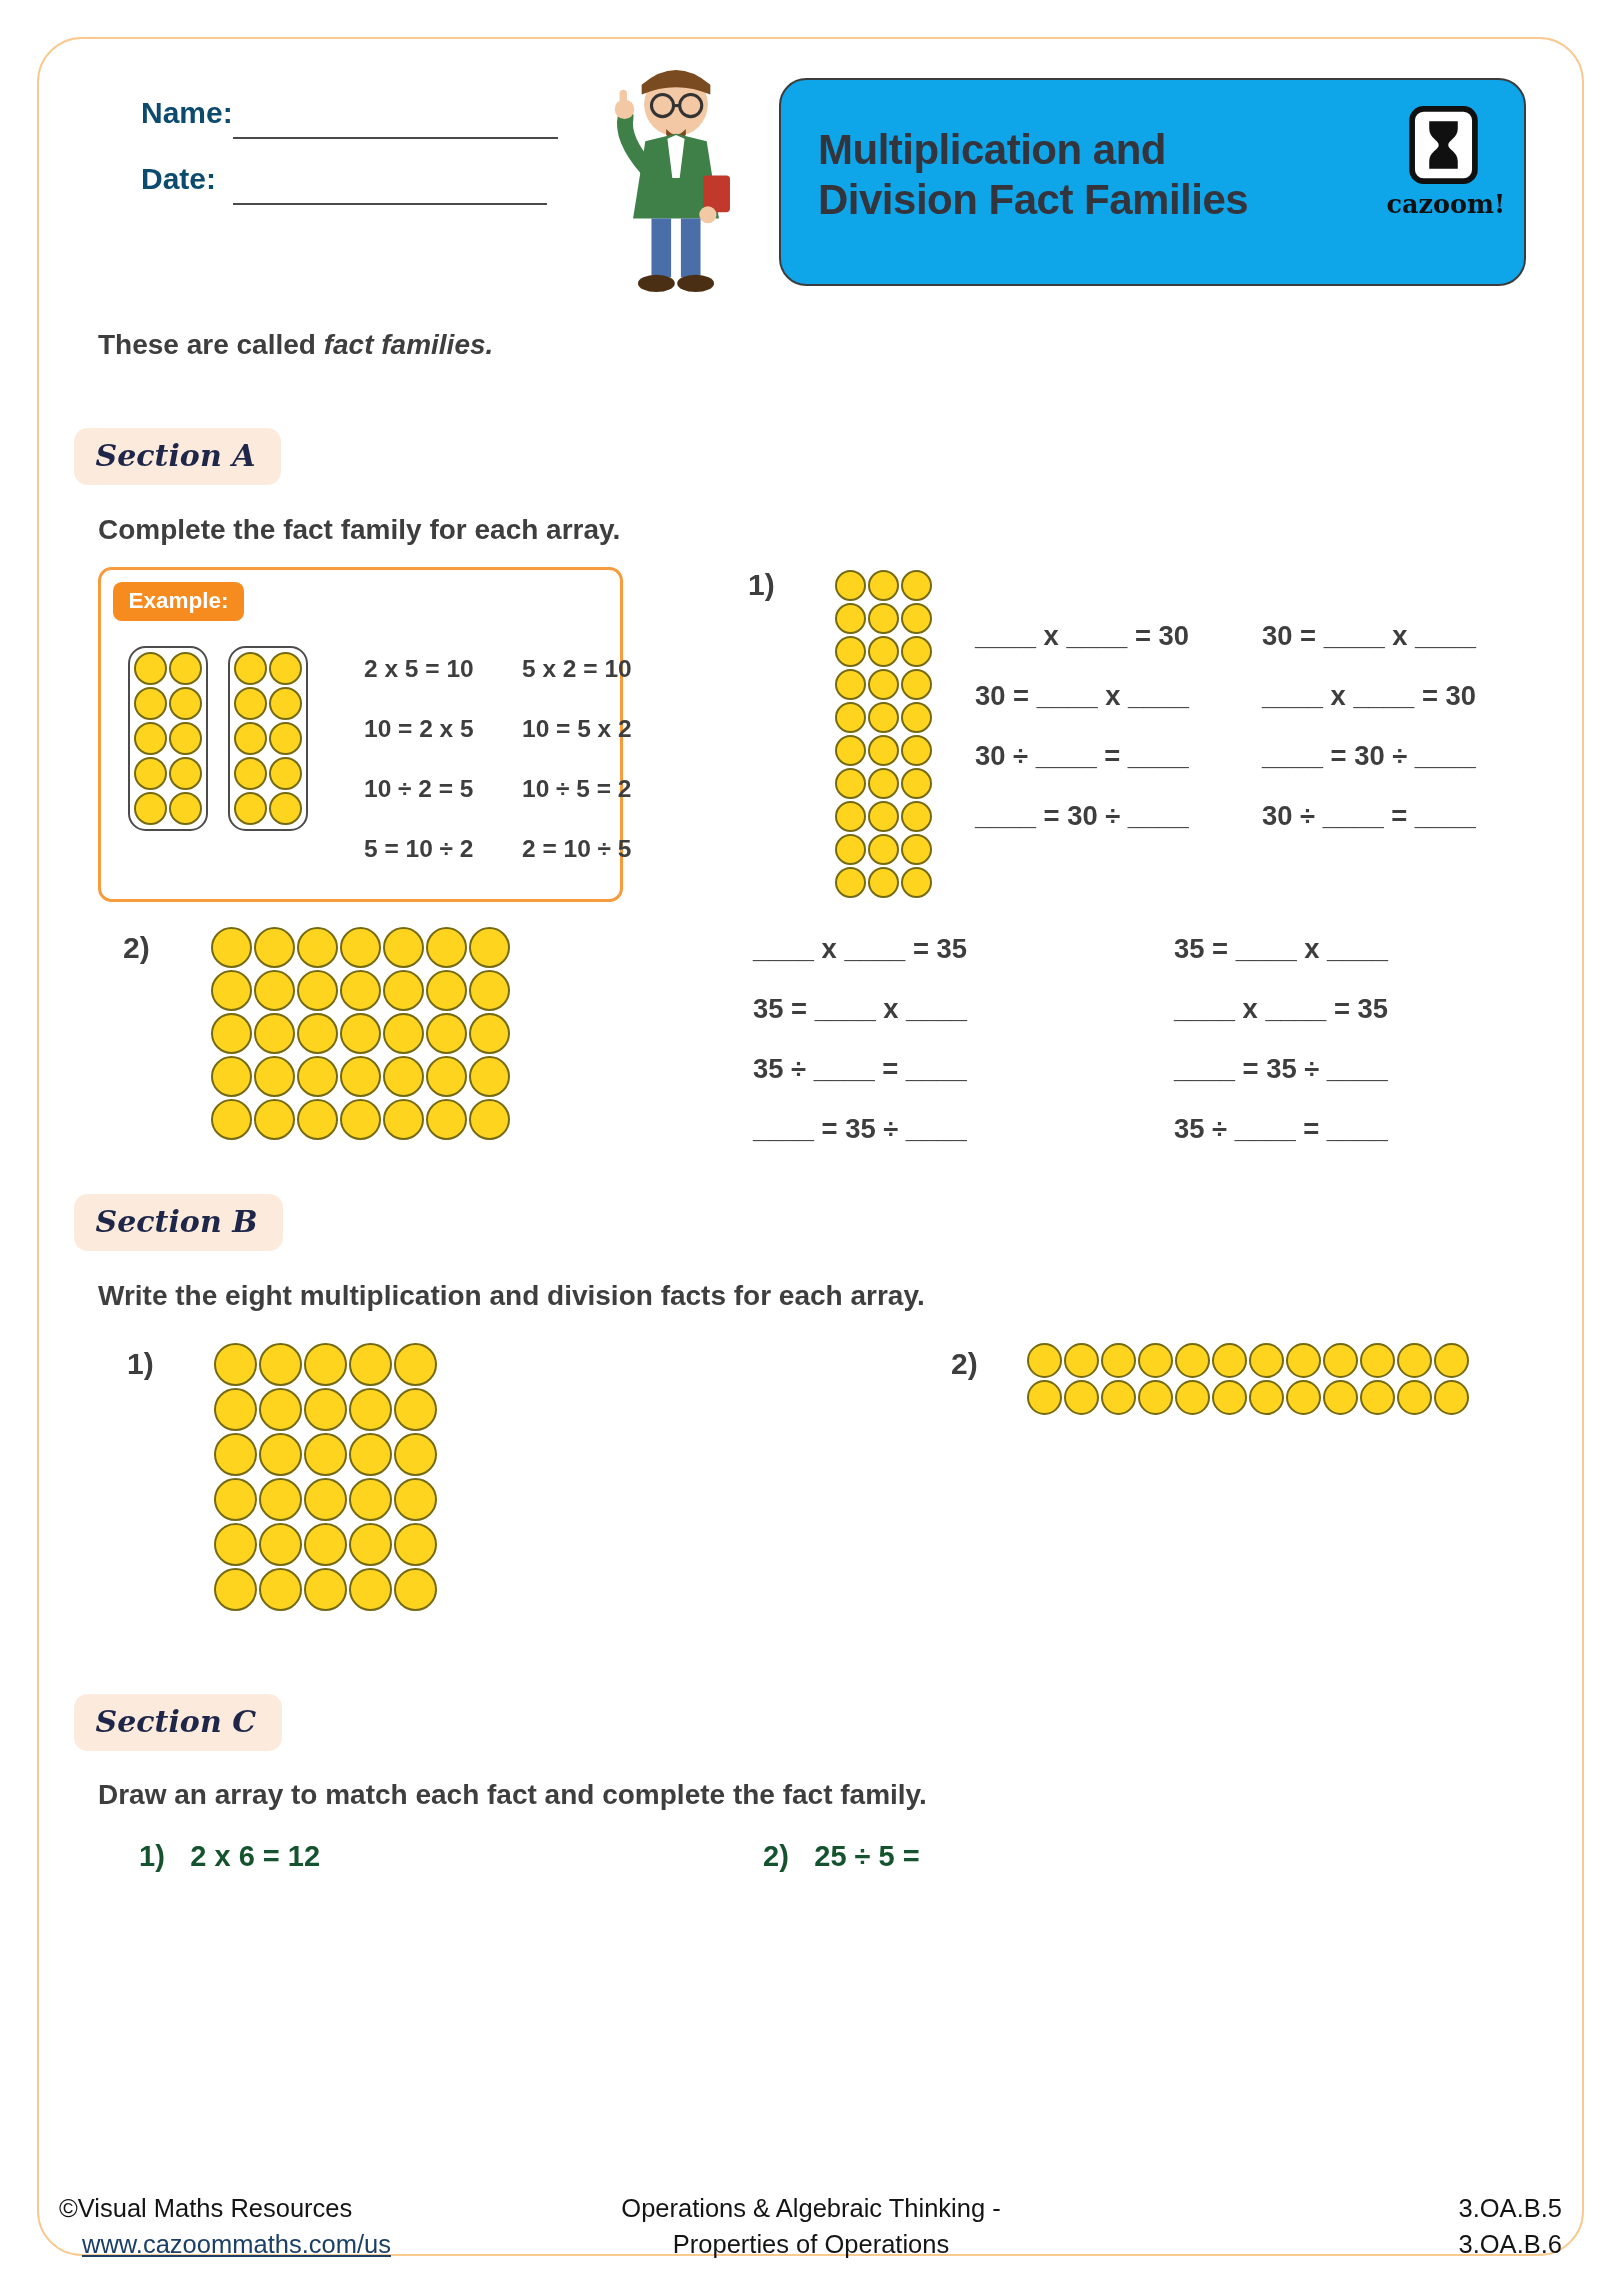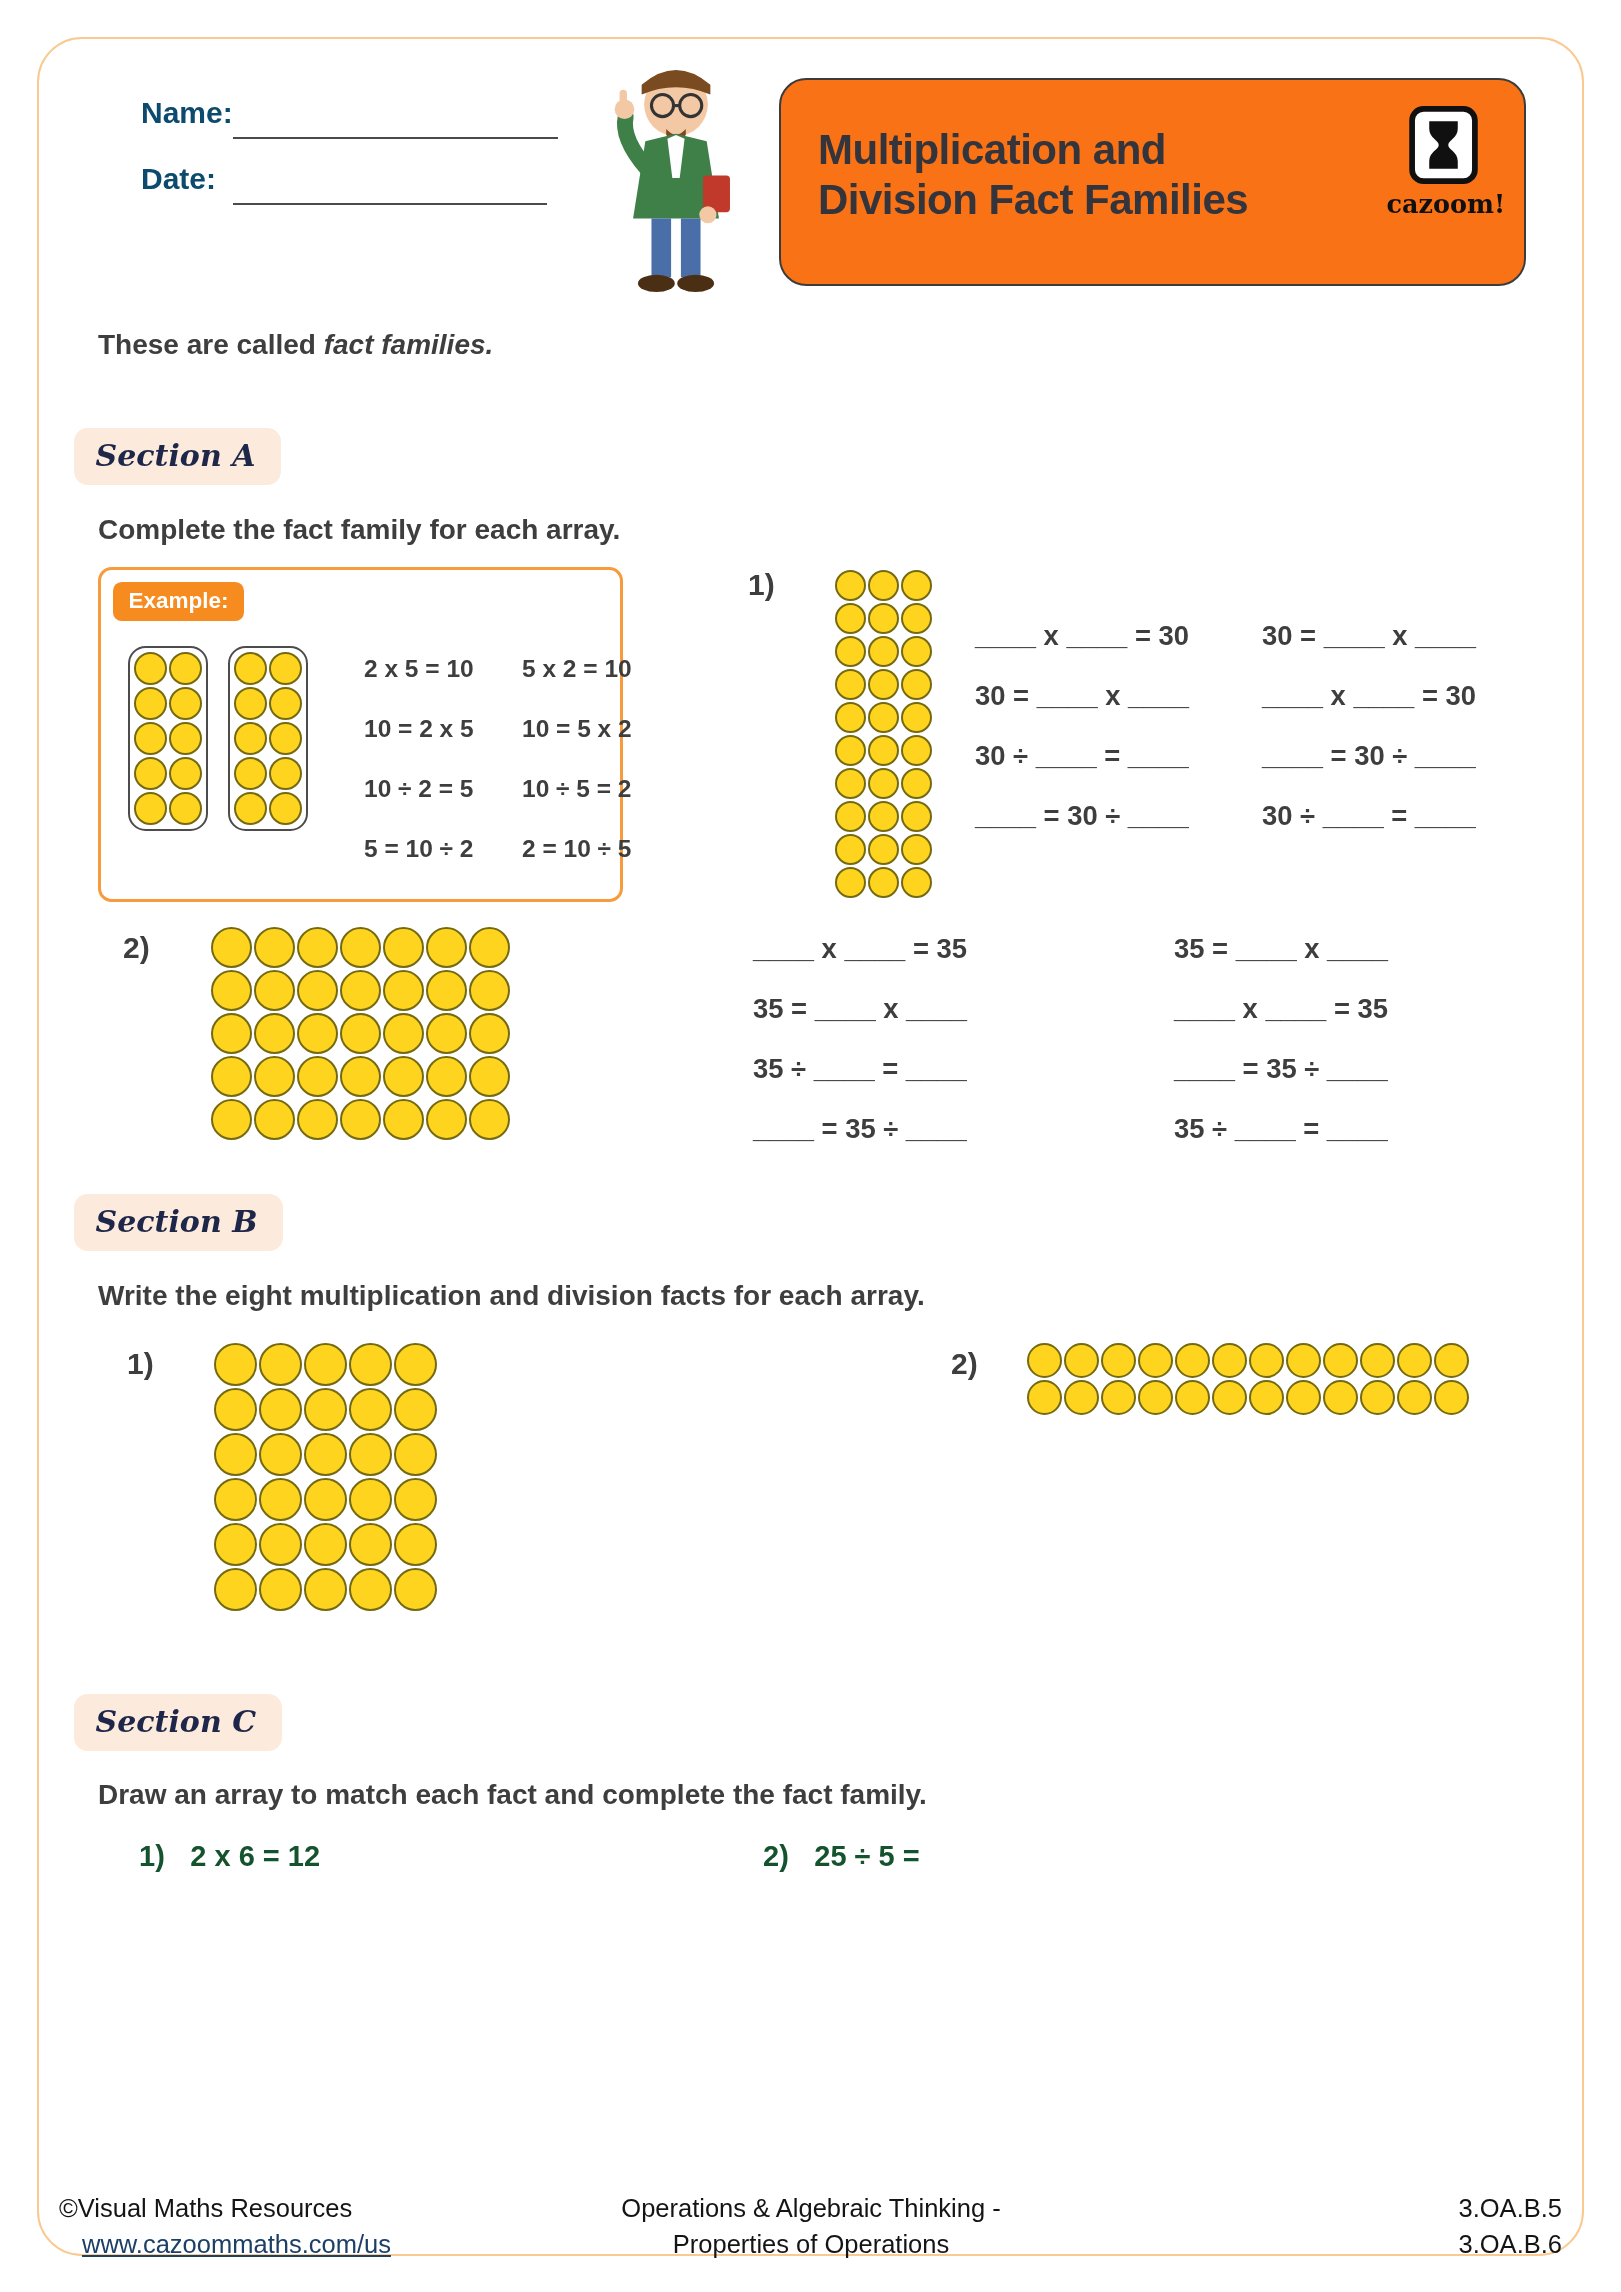--- a/index.html
+++ b/index.html
@@ -8,21 +8,21 @@
     position:relative; width:1621px; height:2293px; background:#ffffff;
     font-family:"Liberation Sans", sans-serif; color:#3e3e3e; overflow:hidden;
   }
   .frame {
     position:absolute; inset:37px; border:2.9px solid var(--page-border);
     border-radius:45px; pointer-events:none;
   }
   .abs { position:absolute; }
   .lbl { font-weight:700; font-size:30px; color:#0c4a6e;margin-left:48px; }
   .fill-line { display:block; height:0; border-bottom:2.5px solid #4a4a4a; }
-  .title-box { border:2.9px solid #3c3c3c; border-radius:27.4px; background:#f97316;text-decoration:underline; }
+  .title-box { border:2.9px solid #3c3c3c; border-radius:27.4px; background:#0ea5e9;text-decoration:underline; }
   .title-text { font-weight:700; font-size:42px; line-height:1.18; color:#34343c; letter-spacing:-0.5px; }
   .logo-word { font-family:"DejaVu Serif", serif; font-weight:700; font-size:25.5px; color:#101010; margin-top:1px; }
   .intro { font-weight:700; font-size:28px; line-height:48px; color:#3e3e3e; }
   .italic { font-style:italic; }
   .badge {
     display:inline-block; background:var(--section-bg); border-radius:13.7px;
     padding:9.8px 25.5px 12.7px 21.6px; font-family:"DejaVu Serif", serif;
     font-style:italic; font-weight:700; font-size:30px; color:var(--section-text);
   }
   .instruction { font-weight:700; font-size:28px; color:#3e3e3e; }

